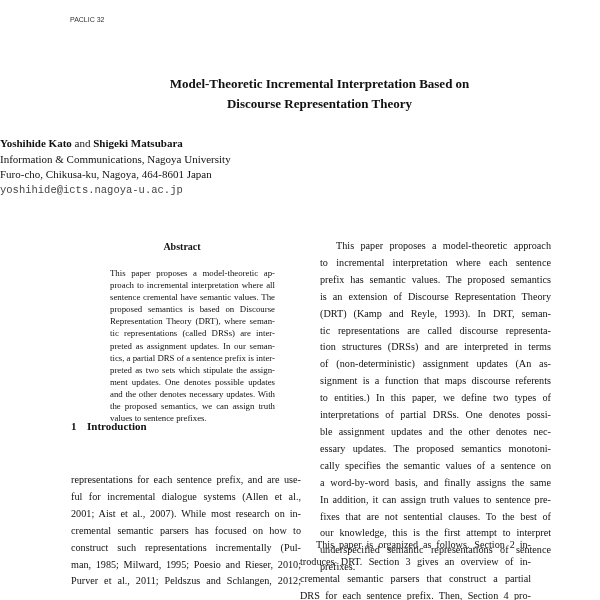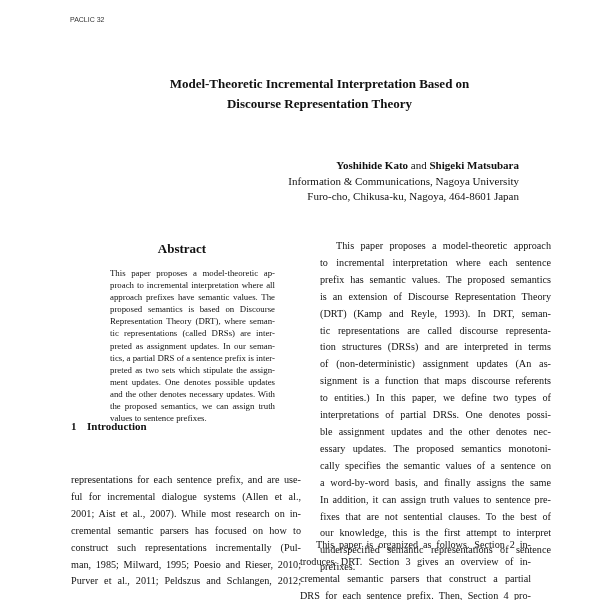--- a/index.html
+++ b/index.html
@@ -1,23 +1,23 @@
 <!DOCTYPE html>
 <html><head>
 <meta charset="utf-8">
 <style>
   html, body { margin: 0; padding: 0; background: #ffffff; }
   body { width: 600px; height: 600px; overflow: hidden; position: relative; color: #111; font-family: "Liberation Serif", serif; }
   .header { position: absolute; left: 70px; top: 16px; font-family: "Liberation Sans", sans-serif; font-size: 7px; color: #333; }
   .title { position: absolute; left: 0; width: 600px; top: 74px; text-align: center; font-weight: bold; font-size: 13px; line-height: 20px; }
   .title div { white-space: nowrap; padding-left: 39px; }
-  .authors { position: absolute; left: 0; width: 519px; top: 158px; text-align: right; font-size: 11px; line-height: 15.5px; }
+  .authors { position: absolute; left: 0; width: 519px; top: 136px; text-align: left; font-size: 11px; line-height: 15.5px; }
   .authors .names b { font-weight: bold; }
   .authors .email { font-family: "Liberation Mono", monospace; font-size: 10.5px; color: #444; }
-  .abs-heading { position: absolute; left: 92px; width: 180px; top: 241px; text-align: center; font-weight: bold; font-size: 13px; }
+  .abs-heading { position: absolute; left: 92px; width: 180px; top: 241px; text-align: center; font-weight: bold; font-size: 10px; }
   .abstract { position: absolute; left: 91px; width: 184px; top: 267px; font-size: 8.8px; line-height: 12.1px; text-align: justify; }
   .sec-heading { position: absolute; left: 71px; top: 420px; font-weight: bold; font-size: 11px; }
   .sec-heading .num { display: inline-block; width: 16px; }
   .body-text { font-size: 10.2px; line-height: 16.9px; text-align: justify; }
   .body-text .line { display: block; text-align: justify; text-align-last: justify; white-space: nowrap; }
   .body-text .line.last { text-align-last: left; }
   .intro { position: absolute; left: 71px; width: 230px; top: 472px; }
   .right1 { position: absolute; left: 300px; width: 231px; top: 238px; margin-left: 20px; }
   .right2 { position: absolute; left: 300px; width: 231px; top: 537px; }
   .abstract .line { display: block; text-align: justify; text-align-last: justify; white-space: nowrap; margin-left: 19px; }
@@ -34,27 +34,28 @@
 </div>
 
 <div class="authors">
   <div class="names">
     <b>Yoshihide Kato</b>
     <span>and</span>
     <b>Shigeki Matsubara</b>
   </div>
   <div>Information &amp; Communications, Nagoya University</div>
   <div>Furo-cho, Chikusa-ku, Nagoya, 464-8601 Japan</div>
+  <div class="email">yoshihide@icts.nagoya-u.ac.jp</div>
 </div>
 
 <div class="abs-heading">Abstract</div>
 <div class="abstract" id="abstract-body">
     <span class="line">This paper proposes a model-theoretic ap-</span>
     <span class="line">proach to incremental interpretation where all</span>
-    <span class="line">approach prefixes have semantic values. The</span>
+    <span class="line">sentence cremental have semantic values. The</span>
     <span class="line">proposed semantics is based on Discourse</span>
     <span class="line">Representation Theory (DRT), where seman-</span>
     <span class="line">tic representations (called DRSs) are inter-</span>
     <span class="line">preted as assignment updates. In our seman-</span>
     <span class="line">tics, a partial DRS of a sentence prefix is inter-</span>
     <span class="line">preted as two sets which stipulate the assign-</span>
     <span class="line">ment updates. One denotes possible updates</span>
     <span class="line">and the other denotes necessary updates. With</span>
     <span class="line">the proposed semantics, we can assign truth</span>
     <span class="line last">values to sentence prefixes.</span>

